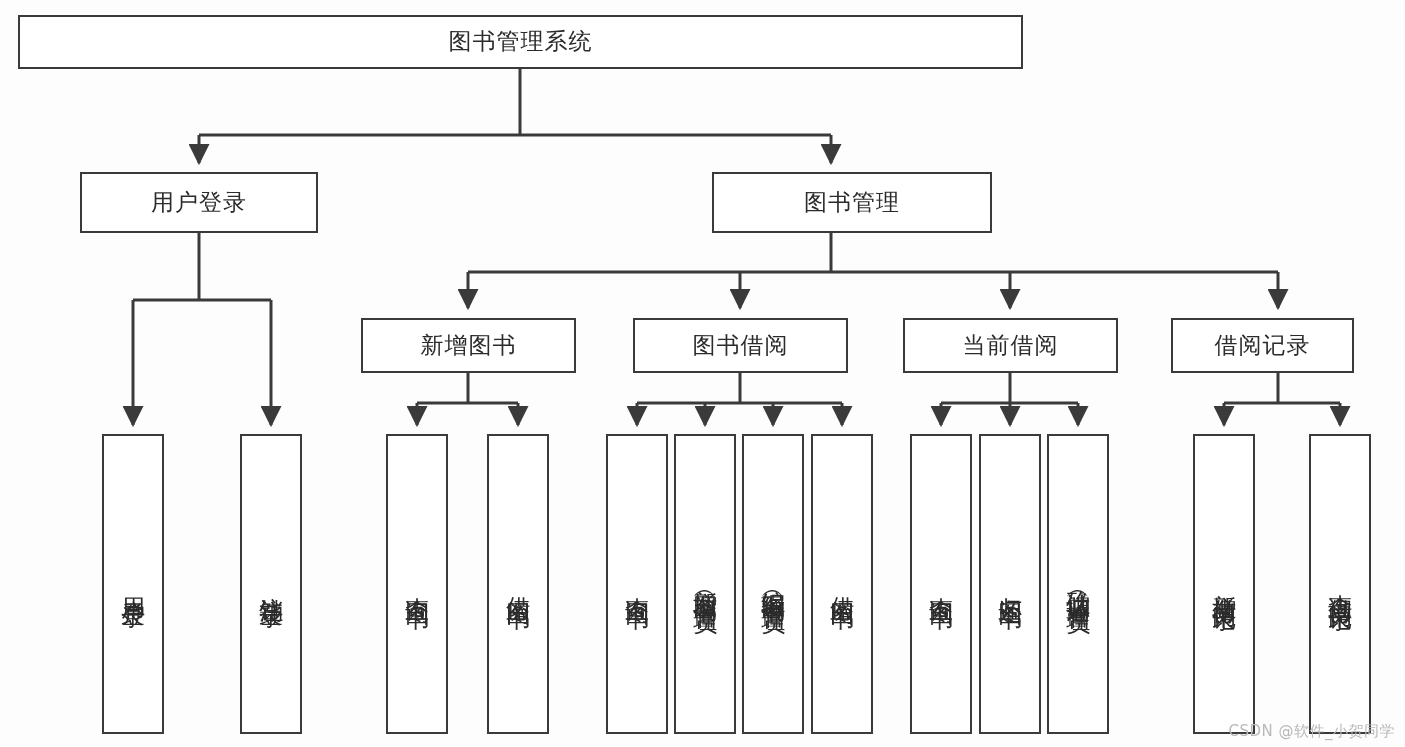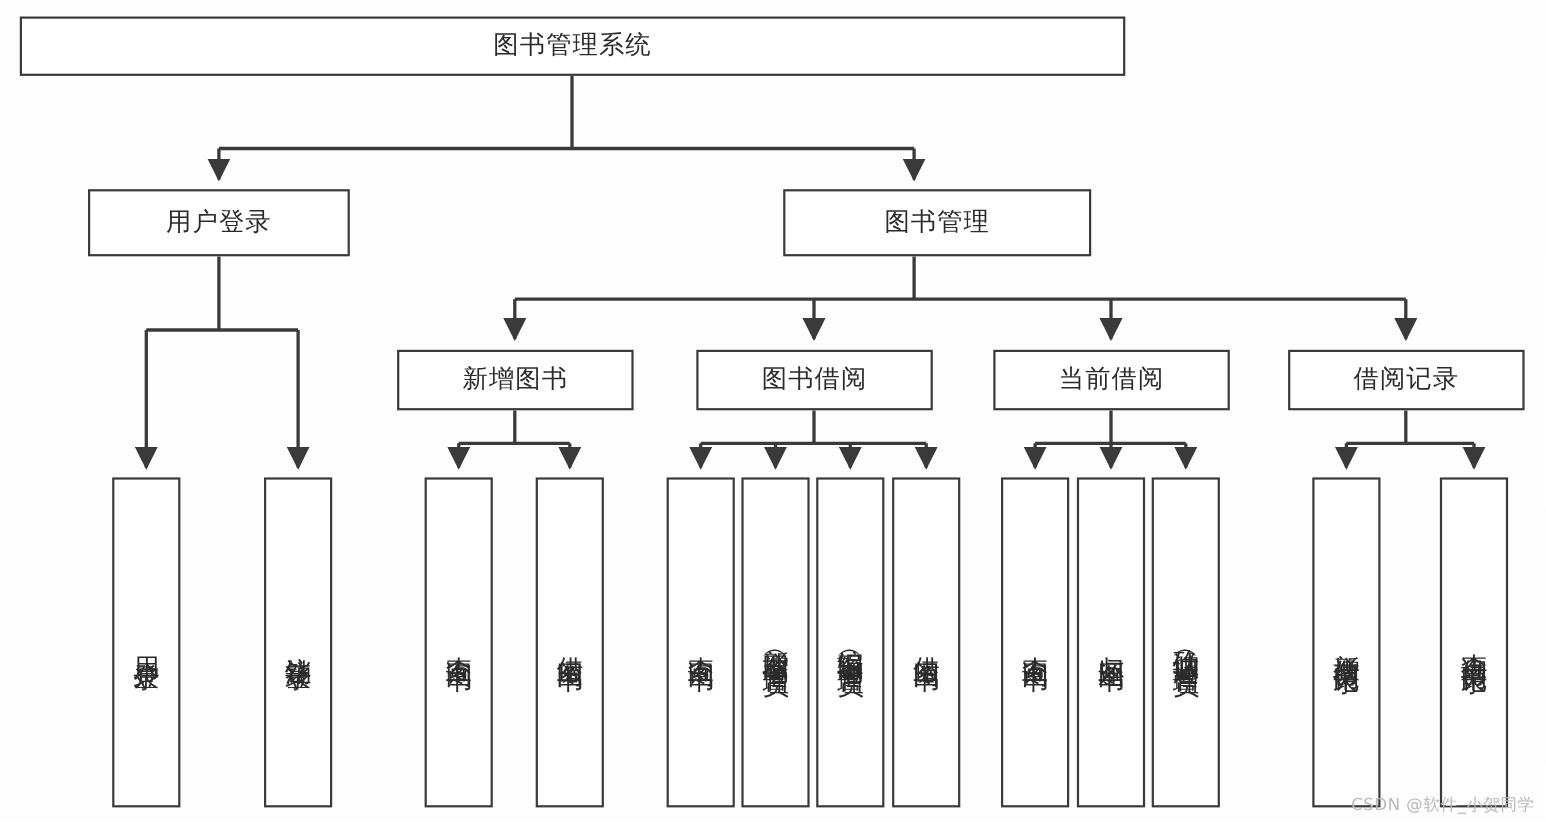--- a/index.html
+++ b/index.html
@@ -146,21 +146,21 @@
   </div>
 
   <div class="node level-2" style="left:633px; top:318px; width:215px; height:55px;align-items:center;">
     <span class="htext">图书借阅</span>
   </div>
 
   <div class="node level-2" style="left:903px; top:318px; width:215px; height:55px;">
     <span class="htext">当前借阅</span>
   </div>
 
-  <div class="node level-2" style="left:1171px; top:318px; width:215px; height:55px;">
+  <div class="node level-2" style="left:1171px; top:318px; width:183px; height:55px;">
     <span class="htext">借阅记录</span>
   </div>
 
   <div class="node leaf" style="left:102px; top:434px; width:62px; height:300px;">
     <span class="vtext">用户登录</span>
   </div>
 
   <div class="node leaf" style="left:240px; top:434px; width:62px; height:300px;">
     <span class="vtext">注销登录</span>
   </div>

